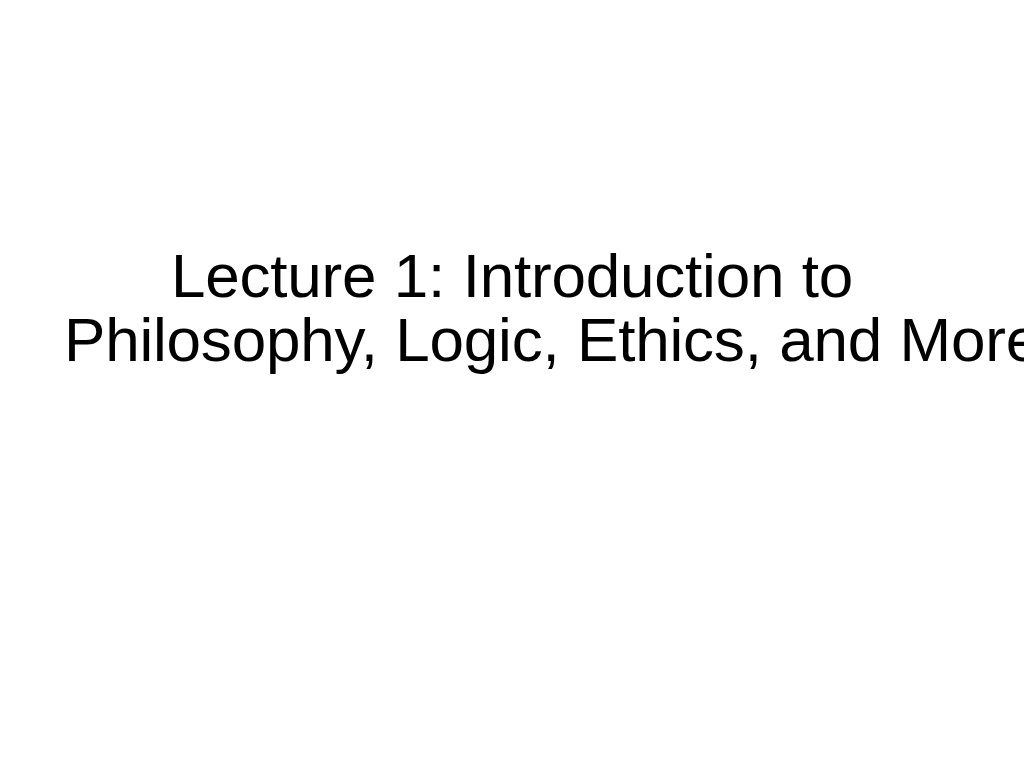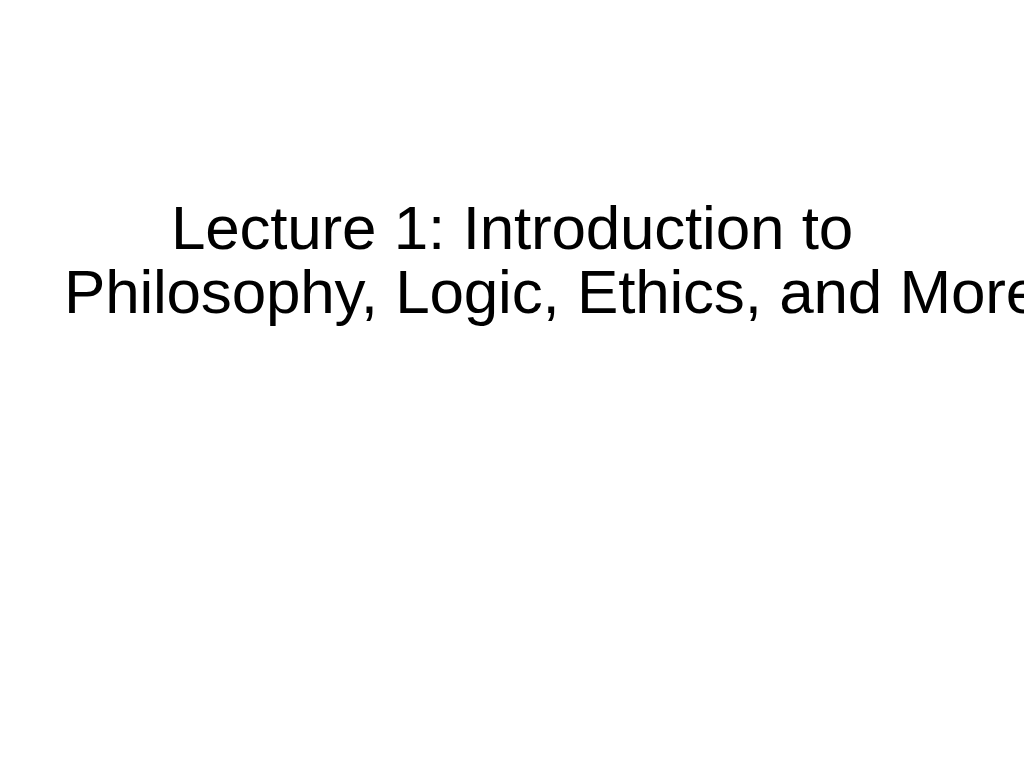--- a/index.html
+++ b/index.html
@@ -15,20 +15,21 @@
     background: #ffffff;
     font-family: "Liberation Sans", "DejaVu Sans", sans-serif;
   }
 
   .slide {
     position: relative;
     width: 1024px;
     height: 660px;
     background: #ffffff;
     box-sizing: border-box;
+    margin-top: 48px;
   }
 
   
   .title-placeholder {
     position: absolute;
     left: 64px;
     top: 196px;
     width: 896px;
     height: 240px;
     display: flex;

